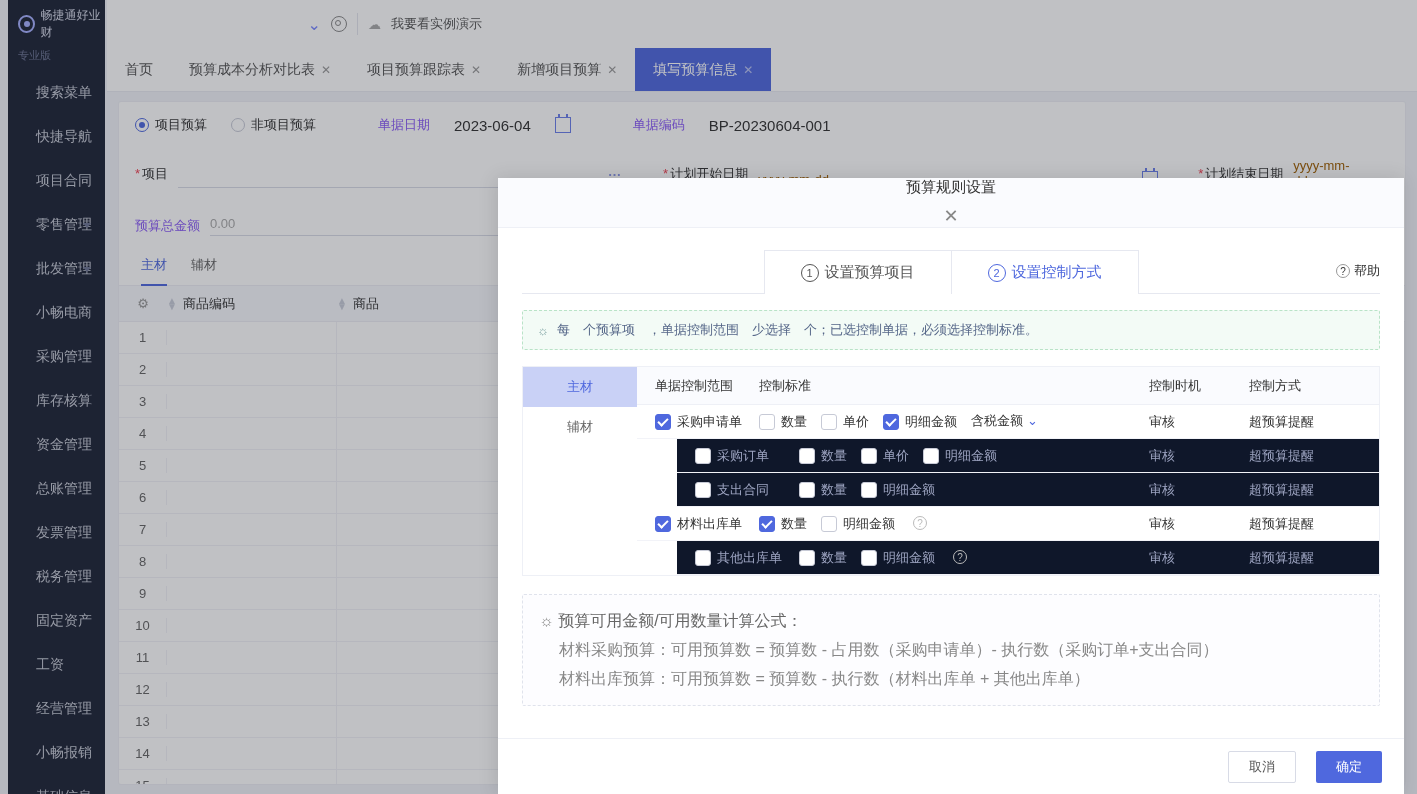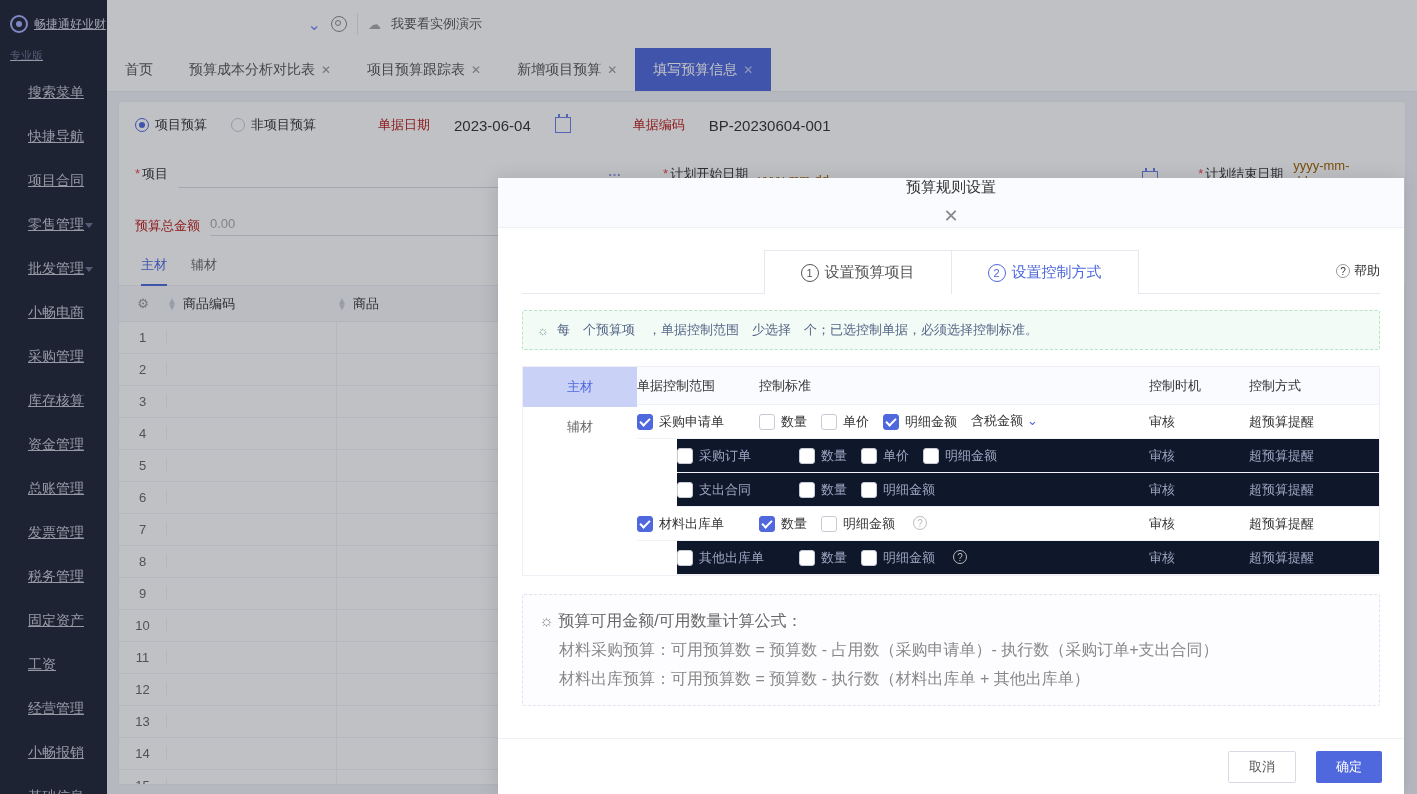--- a/index.html
+++ b/index.html
@@ -1,19 +1,19 @@
 <!DOCTYPE html>
 <html><head>
 <meta charset="utf-8">
 <style>
 * { margin:0; padding:0; box-sizing:border-box; font-family:"Microsoft YaHei","PingFang SC",sans-serif; }
 body { background:#f1f3f8; font-size:13px; color:#333; overflow:hidden; width:1417px; height:794px; position:relative; }
 
 
-.sidebar { position:absolute; left:0; top:0; width:107px; height:794px; background:#1e2437; color:#c5c9d4;text-decoration:underline; }
+.sidebar { position:absolute; left:8px; top:0; width:97px; height:794px; background:#1e2437; color:#c5c9d4; }
 .logo-area { height:48px; display:flex; align-items:center; padding-left:10px; gap:6px; }
 .logo-icon { width:18px; height:18px; border:2px solid #a7b1ff; border-radius:50%; position:relative; }
 .logo-icon::after { content:""; position:absolute; width:6px; height:6px; background:#a7b1ff; border-radius:50%; top:4px; left:4px; }
 .logo-text { font-size:12px; color:#d3d7e6; }
 .edition { font-size:11px; color:#6b7392; padding-left:10px; margin-bottom:8px; }
 .side-item { height:44px; display:flex; align-items:center; padding-left:28px; cursor:pointer; font-size:14px; position:relative; }
 .side-item .arrow { position:absolute; right:14px; border-left:4px solid transparent; border-right:4px solid transparent; border-top:5px solid #6b7392; }
 
 
 .header { position:absolute; left:107px; top:0; height:48px; right:0; background:#fff; display:flex; align-items:center; padding:0 14px; gap:10px; color:#666; }
@@ -32,21 +32,21 @@
 .tab .close { color:inherit; opacity:.6; font-size:12px; }
 
 
 .page { position:absolute; left:107px; top:92px; right:0; bottom:0; padding:10px 12px; overflow:hidden; }
 .card { background:#fff; border-radius:2px; box-shadow:0 0 0 1px #edeef4; }
 .topbar { display:flex; align-items:center; height:46px; padding:0 16px; gap:24px; }
 .radio { display:flex; align-items:center; gap:6px; }
 .radio-dot { width:14px; height:14px; border:1px solid #c7cad6; border-radius:50%; display:inline-block; position:relative; }
 .radio-dot.on { border-color:#4f68de; }
 .radio-dot.on::after { content:""; position:absolute; width:6px; height:6px; background:#4f68de; border-radius:50%; top:3px; left:3px; }
-.lbl { color:#b91c1c; }
+.lbl { color:#8b5cf6; }
 .date-val { color:#333; font-size:15px; }
 .cal-icon { width:16px; height:16px; border:1.5px solid #6b7fea; position:relative; }
 .cal-icon::before { content:""; position:absolute; top:-4px; left:2px; width:2px; height:4px; background:#6b7fea; }
 .cal-icon::after { content:""; position:absolute; top:-4px; right:2px; width:2px; height:4px; background:#6b7fea; }
 
 .form-row { display:flex; align-items:center; padding:0 16px; height:52px; gap:10px; }
 .req { color:#e45; margin-right:2px; }
 .ul-input { flex:0 0 420px; height:28px; border-bottom:1px solid #d8dbe6; position:relative; }
 .ellipsis { color:#8b97e6; letter-spacing:2px; font-weight:bold; }
 .date-input { flex:0 0 400px; height:28px; border-bottom:1px solid #d8dbe6; color:#a16207; display:flex; align-items:flex-end; justify-content:space-between; }
@@ -88,21 +88,21 @@
 
 .tip-bar { margin-top:16px; border:1px dashed #b9e3c7; background:#f3fbf6; padding:10px 14px; display:flex; align-items:center; gap:8px; color:#568; border-radius:2px;}
 .bulb { color:#8aa; }
 
 .cfg-area { margin-top:16px; display:flex; gap:0; border:1px solid #eef0f6; }
 .cfg-side { width:114px; }
 .cfg-side-item { height:40px; display:flex; align-items:center; justify-content:center; cursor:pointer; color:#666; }
 .cfg-side-item.active { background:#c9d1f6; color:#4f68de; }
 .cfg-main { flex:1; }
 .cfg-head { display:flex; background:#fafbfe; height:38px; align-items:center; border-bottom:1px solid #eef0f6; font-weight:500; color:#333;}
-.c1{width:122px;}
+.c1{width:122px;padding-left:18px;}
 .c2{flex:1;}
 .c3{width:100px;}
 .c4{width:130px;}
 .cfg-row { display:flex; height:34px; align-items:center; border-bottom:1px solid #f2f3f8; }
 .cfg-row.dis { background:#0f172a; color:#9ea5c2;margin-left:40px; }
 .chk { width:16px; height:16px; border:1px solid #c7cad6; border-radius:3px; display:inline-block; margin-right:6px; vertical-align:middle; position:relative; background:#fff;}
 .chk.on { background:#4f68de; border-color:#4f68de; }
 .chk.on::after { content:""; position:absolute; left:4px; top:1px; width:4px; height:8px; border:solid #fff; border-width:0 2px 2px 0; transform:rotate(45deg); }
 .cb-lbl { margin-right:14px; vertical-align:middle;}
 .dd-sm { color:#4f68de; margin-left:4px;}

